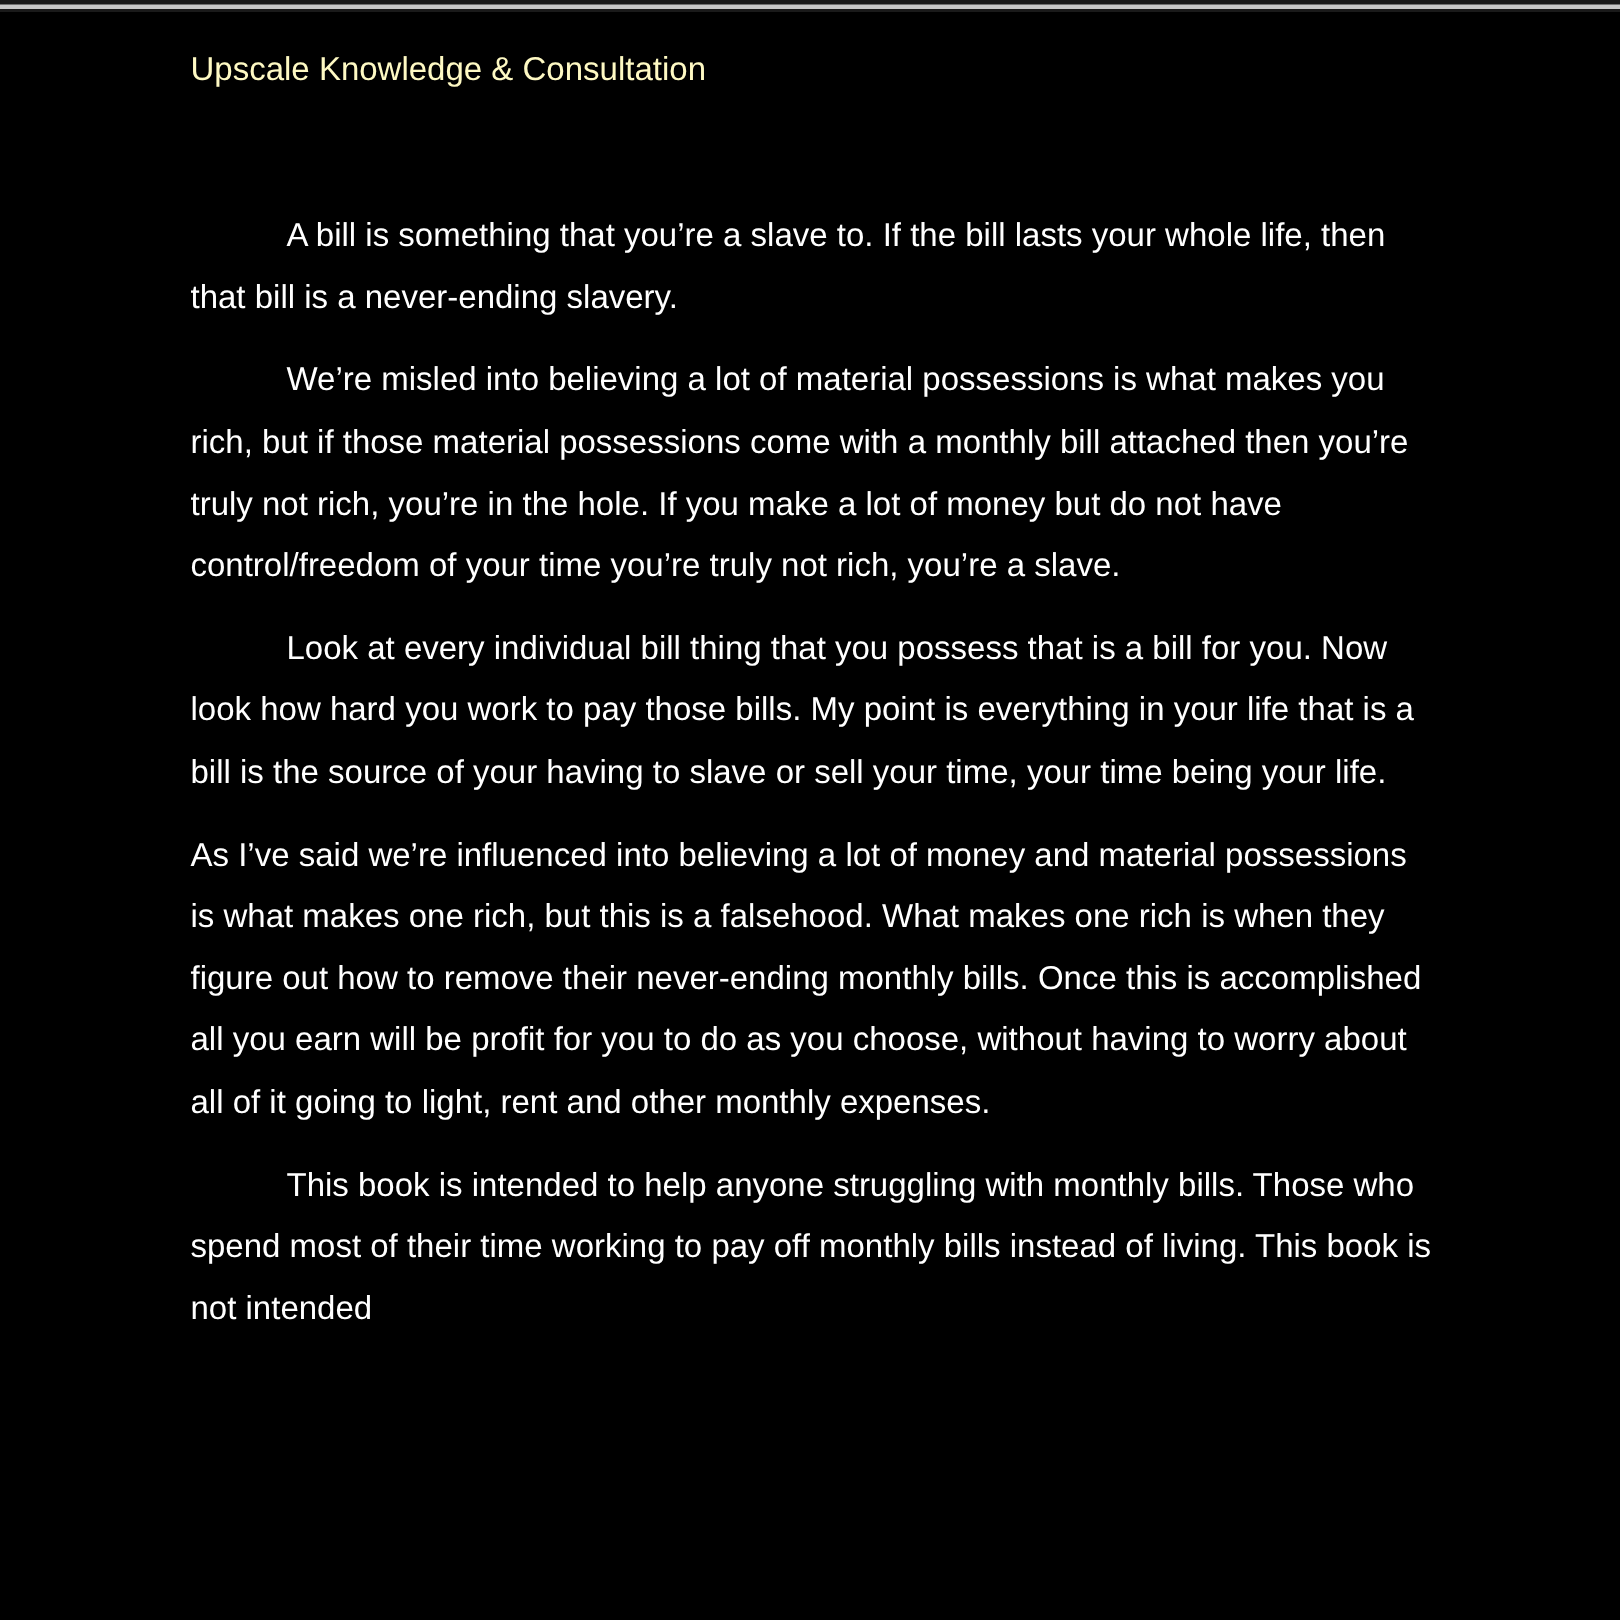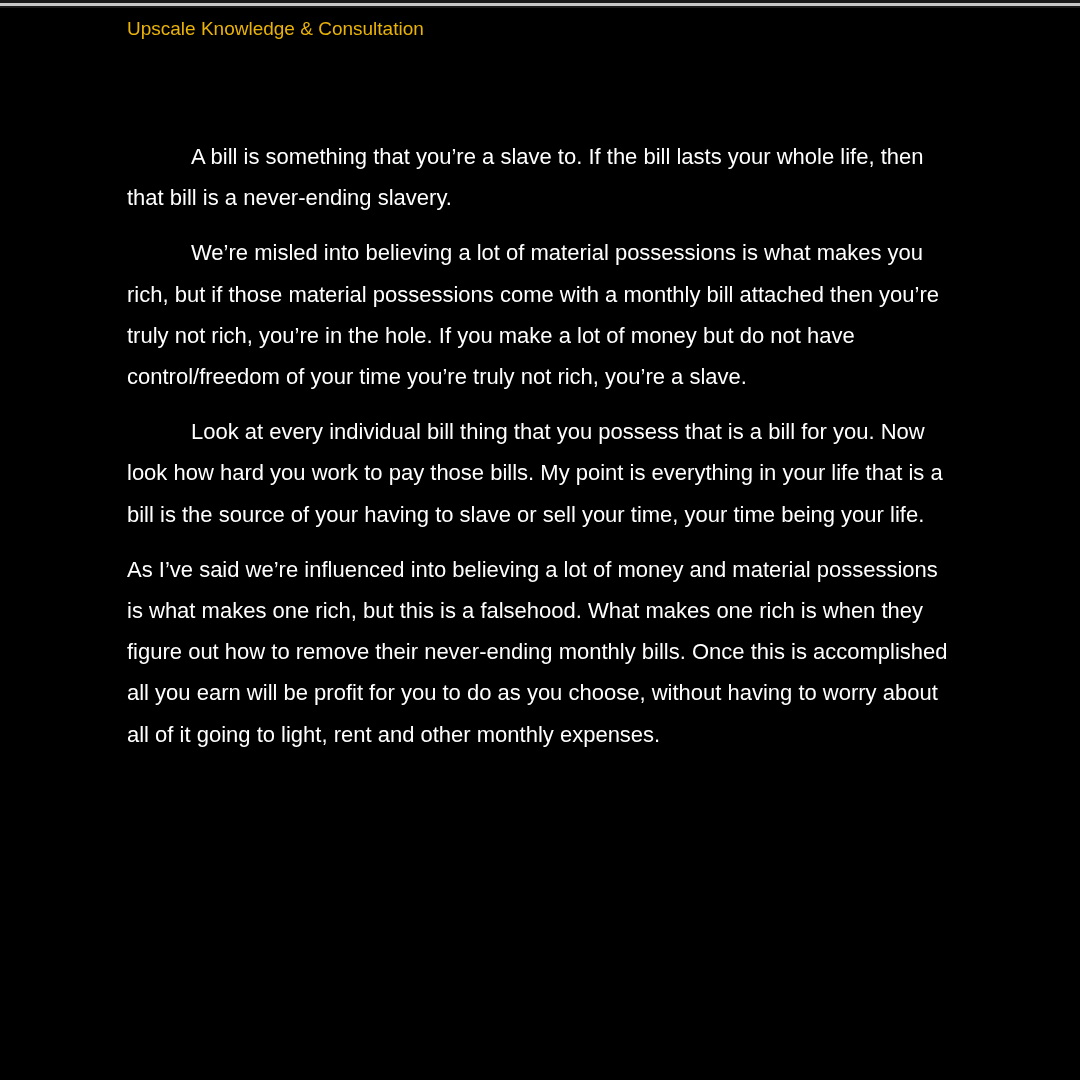--- a/index.html
+++ b/index.html
@@ -1,30 +1,31 @@
 <!DOCTYPE html>
 <html><head>
 <meta charset="utf-8">
 <style>
   html, body { margin:0; padding:0; }
   body { width:1080px; height:1080px; overflow:hidden; background:#000; position:relative;
          font-family:"Liberation Sans", sans-serif; color:#fff; }
   .topbar { position:absolute; left:0; top:0; width:1080px; height:8px; background:#1a1a1a; }
   .topbar .line { position:absolute; left:0; top:3px; width:1080px; height:3px; background:#c8c8c8; }
-  .header { position:absolute; left:127px; top:18px; font-size:19px; color:#eab308; }
+  .header { position:absolute; left:127px; top:33px; font-size:22px; color:#fef9c3; }
   .content { position:absolute; left:127px; top:136px; width:830px; font-size:22px; line-height:41.2px; }
   .content p { margin:0 0 14px 0; }
   .indent { text-indent:64px; }
 </style>
 </head>
 <body>
 
 <div class="topbar">
     <div class="line"></div>
   </div>
 <div class="header">Upscale Knowledge &amp; Consultation</div>
 
 <div class="content">
   <p class="indent">A bill is something that you’re a slave to. If the bill lasts your whole life, then that bill is a never-ending slavery.</p>
   <p class="indent">We’re misled into believing a lot of material possessions is what makes you rich, but if those material possessions come with a monthly bill attached then you’re truly not rich, you’re in the hole. If you make a lot of money but do not have control/freedom of your time you’re truly not rich, you’re a slave.</p>
   <p class="indent">Look at every individual bill thing that you possess that is a bill for you. Now look how hard you work to pay those bills. My point is everything in your life that is a bill is the source of your having to slave or sell your time, your time being your life.</p>
   <p>As I’ve said we’re influenced into believing a lot of money and material possessions is what makes one rich, but this is a falsehood. What makes one rich is when they figure out how to remove their never-ending monthly bills. Once this is accomplished all you earn will be profit for you to do as you choose, without having to worry about all of it going to light, rent and other monthly expenses.</p>
+  <p class="indent">This book is intended to help anyone struggling with monthly bills. Those who spend most of their time working to pay off monthly bills instead of living. This book is not intended</p>
 </div>
 
 </body></html>

